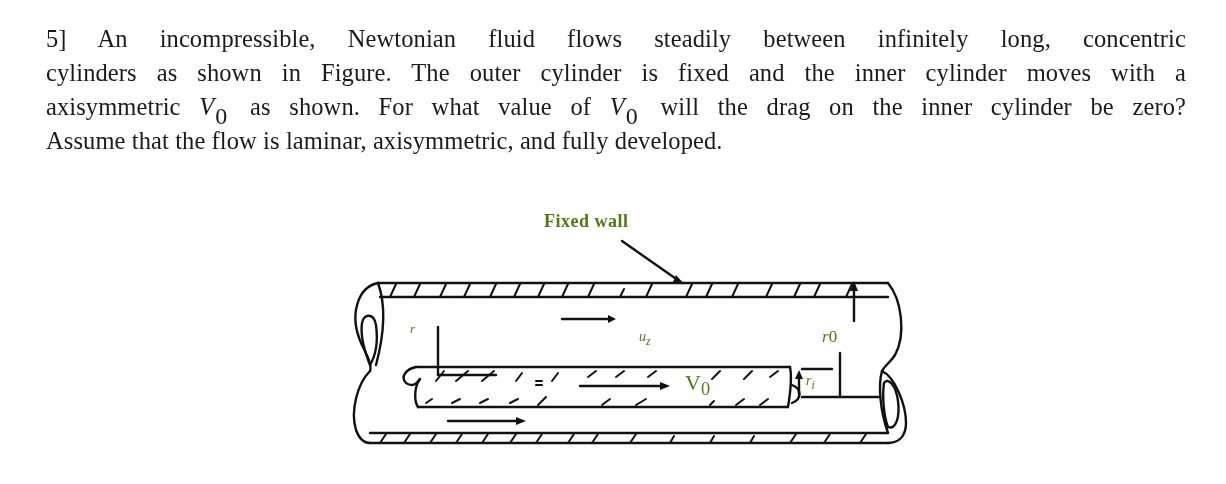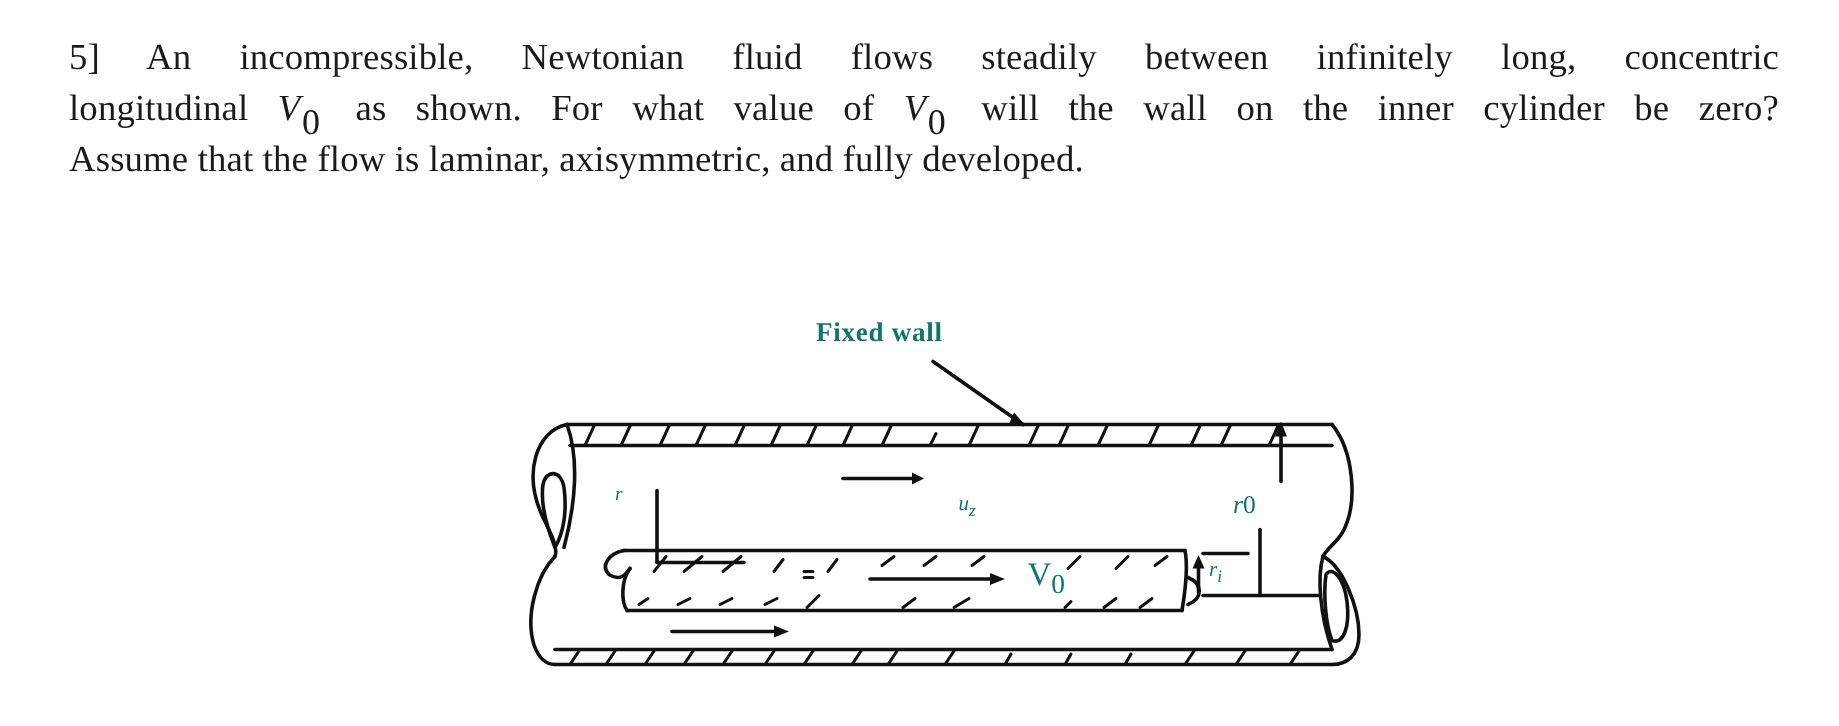--- a/index.html
+++ b/index.html
@@ -18,35 +18,36 @@
   .line { display: block; white-space: nowrap; text-align: justify; text-align-last: justify; }
   .line.last { text-align-last: left; }
   .var { font-style: italic; }
   .sub { font-style: normal; font-size: 24px; position: relative; top: 9px; margin-left: 1px; margin-right: 4px; }
   .figure {
     position: absolute; left: 340px; top: 205px; width: 580px; height: 260px;
   }
   .figure svg { position: absolute; left: 0; top: 0; }
   .fig-label {
     position: absolute; font-family: "Liberation Serif", "DejaVu Serif", serif;
-    color: #0f766e; white-space: nowrap;
+    color: #4d7c0f; white-space: nowrap;
   }
   .fixed-wall-label { left: 204px; top: 6px; font-size: 18px; font-weight: bold; letter-spacing: 0.5px; }
   .lbl-r { left: 70px; top: 116px; font-size: 13px; font-style: italic; }
   .lbl-uz { left: 299px; top: 124px; font-size: 14px; font-style: italic; text-align: center; }
   .lbl-v0 { left: 345px; top: 165px; font-size: 22px; }
   .lbl-ro { left: 482px; top: 122px; font-size: 17px; }
   .lbl-ri { left: 466px; top: 168px; font-size: 14px; font-style: italic; }
 </style>
 </head>
 <body>
 
 <div class="problem">
   <span class="line">5] An incompressible, Newtonian fluid flows steadily between infinitely long, concentric</span>
-  <span class="line"><span>longitudinal </span><span class="var">V</span><span class="sub">0</span><span> as shown.  For what value of </span><span class="var">V</span><span class="sub">0</span><span> will the wall on the inner cylinder be zero?</span></span>
+  <span class="line">cylinders as shown in Figure. The outer cylinder is fixed and the inner cylinder moves with a</span>
+  <span class="line"><span>axisymmetric </span><span class="var">V</span><span class="sub">0</span><span> as shown.  For what value of </span><span class="var">V</span><span class="sub">0</span><span> will the drag on the inner cylinder be zero?</span></span>
   <span class="line last">Assume that the flow is laminar, axisymmetric, and fully developed.</span>
 </div>
 
 <div class="figure">
   <svg width="580" height="260" viewBox="0 0 580 260">
     <g fill="none" stroke="#111" stroke-width="2.4" stroke-linecap="round" stroke-linejoin="round">
 
       <line x1="38" y1="78" x2="548" y2="78"></line>
       <line x1="40" y1="92" x2="548" y2="92"></line>
 

